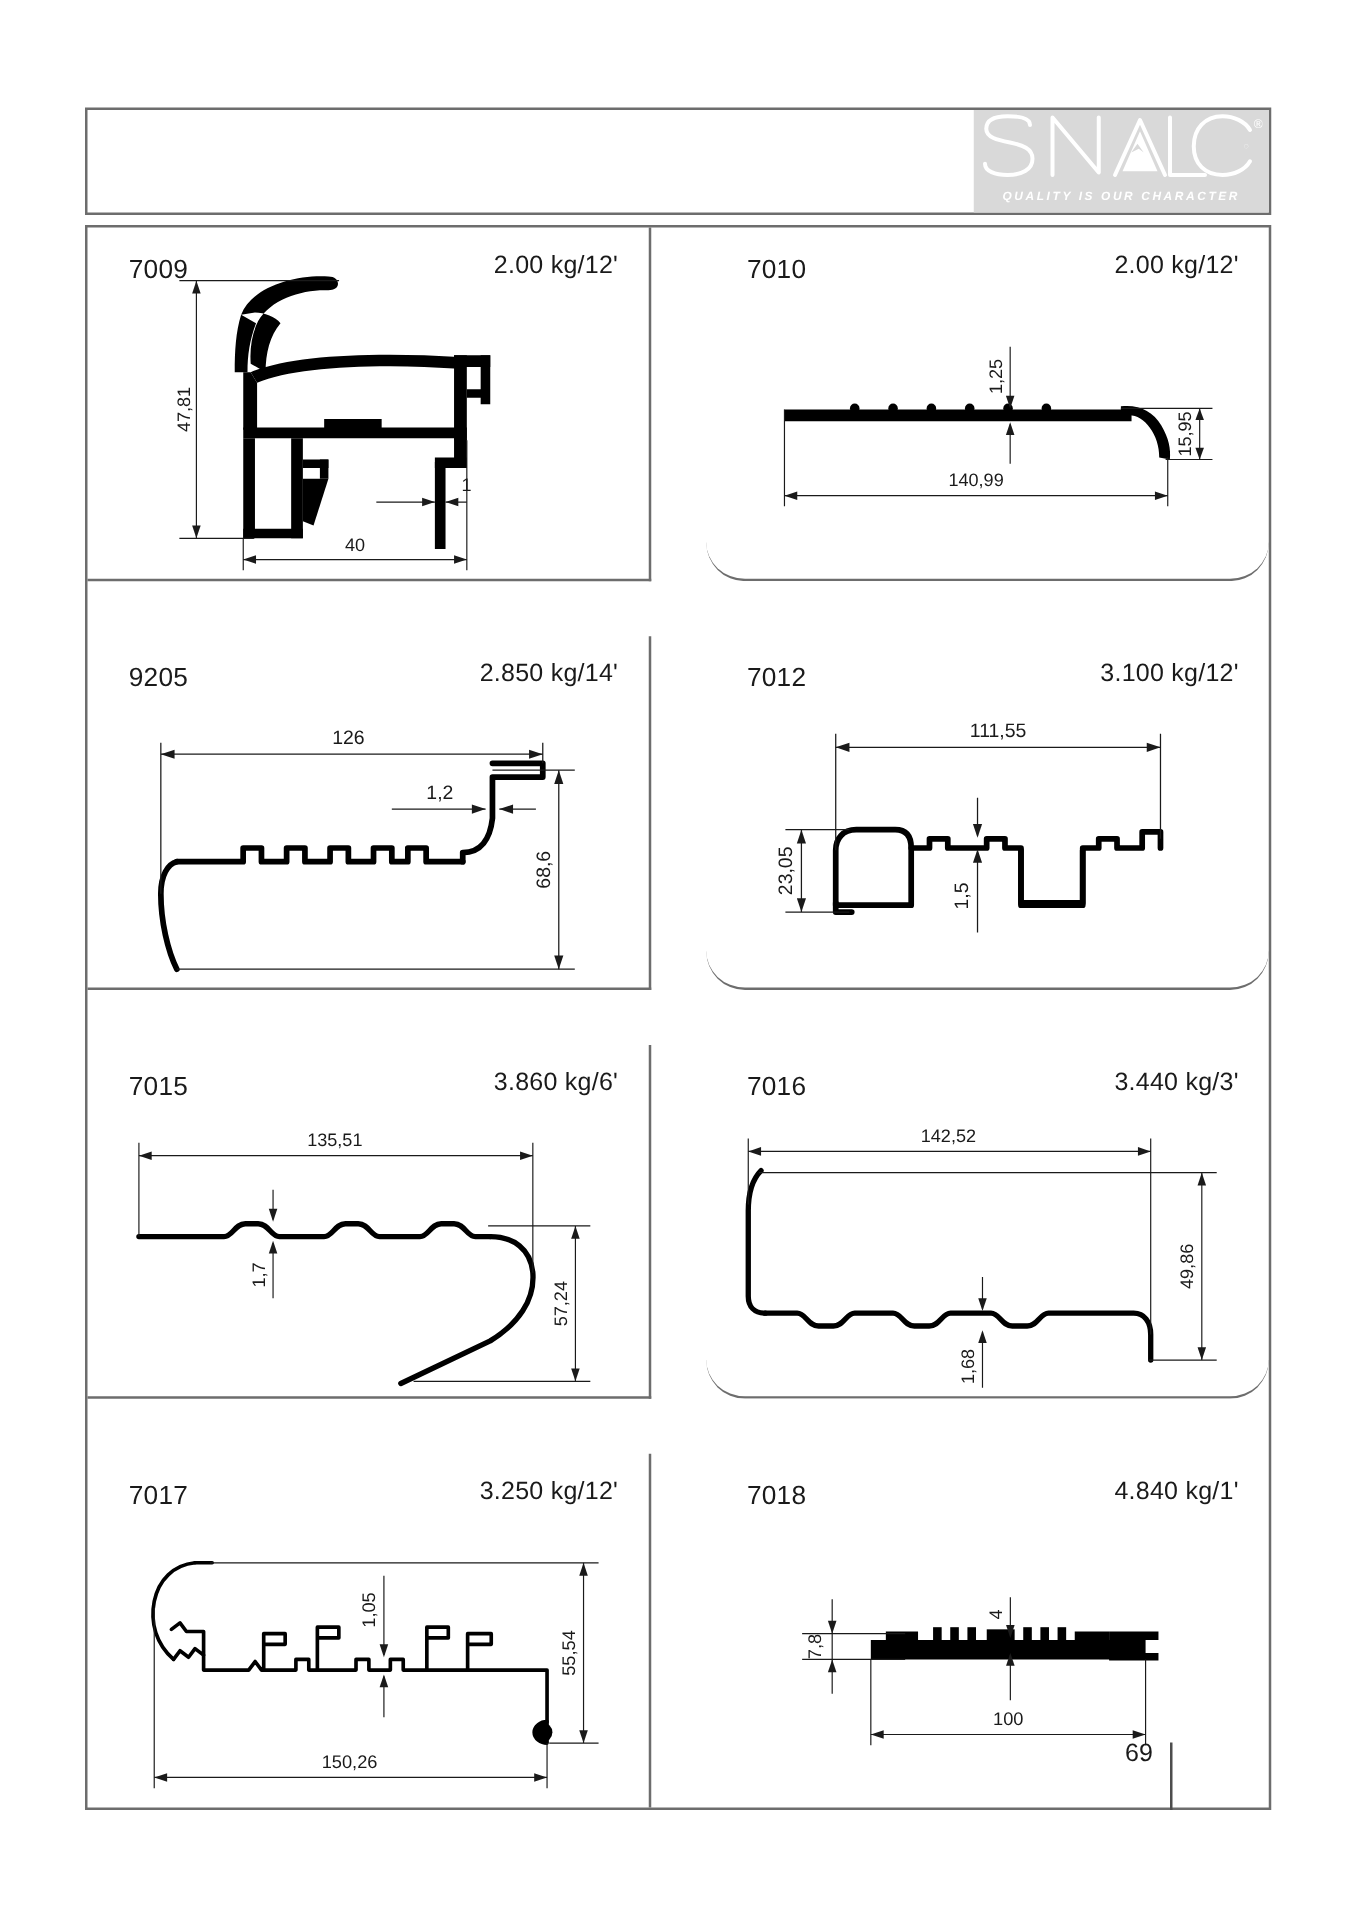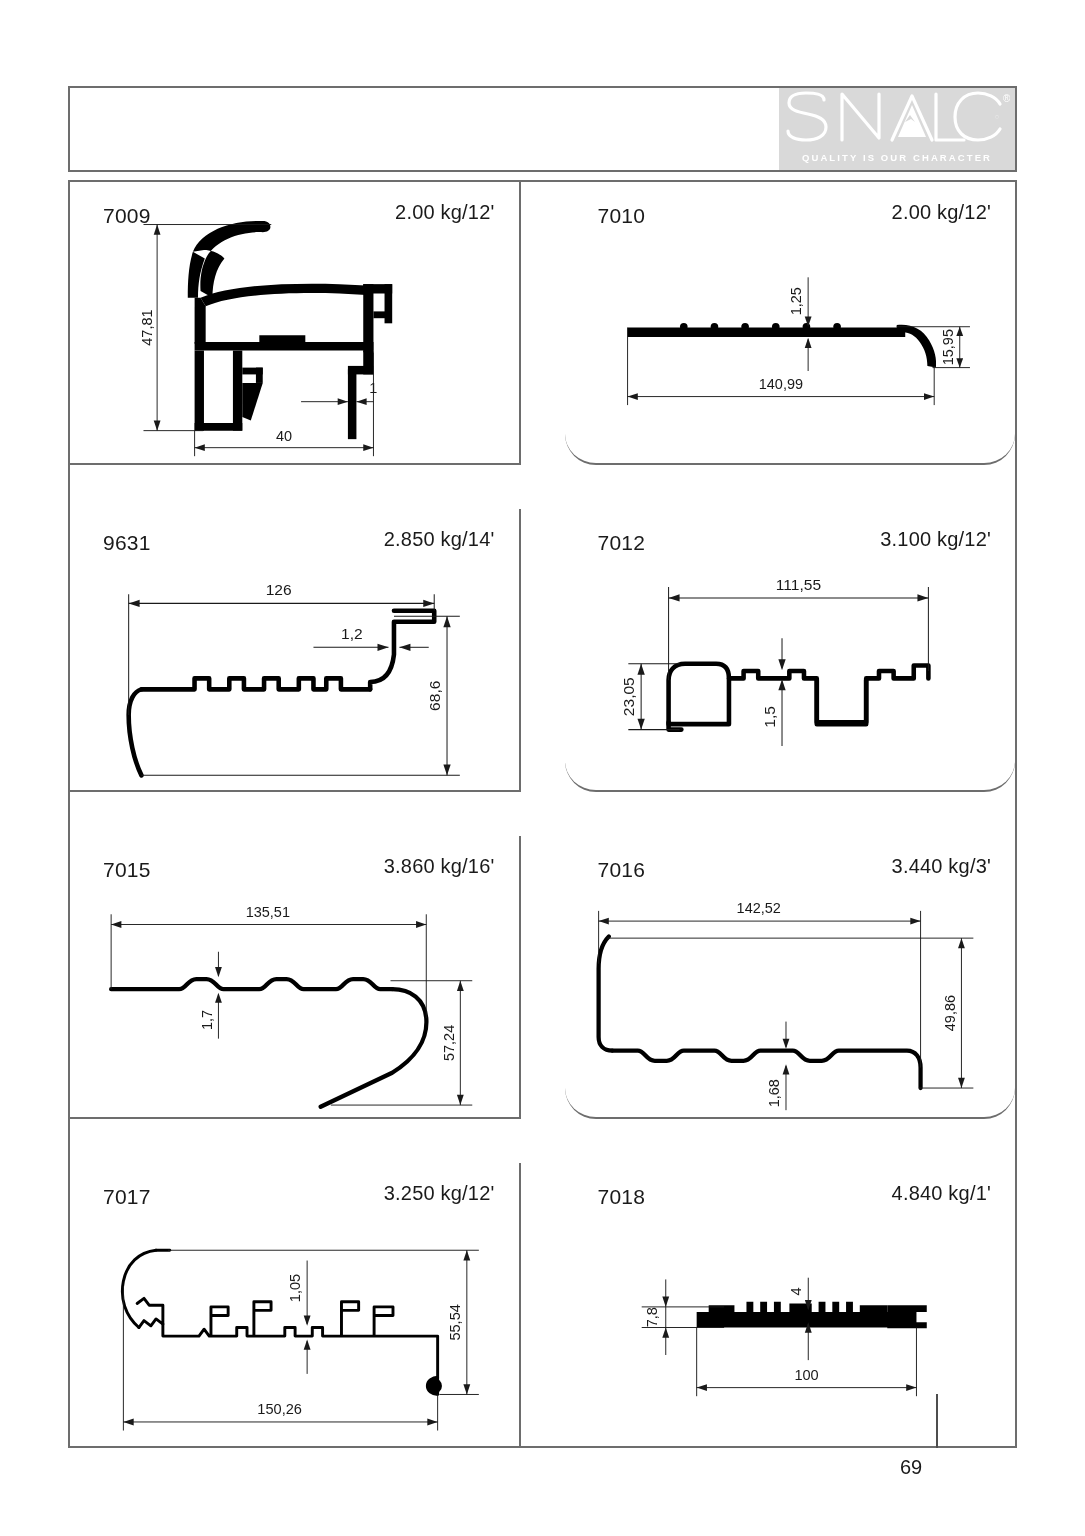--- a/index.html
+++ b/index.html
@@ -59,20 +59,21 @@
   .logo-word svg { display: block; margin: 0 auto; }
   .logo-tag {
     position: absolute;
     left: 0; right: 0; bottom: 7px;
     text-align: center;
     font-size: 9.5px;
     letter-spacing: 2.1px;
     color: #ffffff;
     font-weight: 700;
     white-space: nowrap;
+    font-style: italic;
   }
 
   
   .grid {
     position: absolute;
     left: 68px; top: 180px;
     width: 949px; height: 1268px;
     border: 2px solid #6d6d6d;
     box-sizing: border-box;
     display: grid;
@@ -109,21 +110,21 @@
     position: absolute;
     left: 0; top: 34px;
     width: 100%;
     height: calc(100% - 34px);
   }
   .figure svg { display: block; width: 100%; height: 100%; }
 
   
   .page-number {
     position: absolute;
-    left: 900px; top: 1456px;
+    left: 900px; top: 1392px;
     font-size: 20px;
     color: #1a1a1a;
   }
   .page-number-rule {
     position: absolute;
     left: 936px; top: 1394px;
     width: 0; height: 54px;
     border-left: 2px solid #4d4d4d;
   }
 
@@ -288,21 +289,21 @@
             <line class="dim" x1="46" y1="212" x2="406" y2="212"></line>
             <polygon class="arrow" points="46,212 58,208 58,216"></polygon>
             <polygon class="arrow" points="406,212 394,208 394,216"></polygon>
             <text class="dimtext" x="226" y="203" text-anchor="middle">140,99</text>
           </g>
         </svg>
       </div>
     </div>
 
     <div class="cell">
-      <div class="code">9631</div>
+      <div class="code">9205</div>
       <div class="weight">2.850 kg/14'</div>
       <div class="figure">
         <svg viewBox="0 0 474 270" preserveAspectRatio="xMidYMid meet">
           <g class="prof">
 
             <path d="M70 160 C62 162, 56 172, 56 188 C56 212, 62 238, 70 254"></path>
 
             <path d="M70 160 L128 160 L128 148 L144 148 L144 160 L166 160 L166 148 L182 148
                      L182 160 L204 160 L204 148 L220 148 L220 160 L242 160 L242 148 L258 148
                      L258 160 L272 160 L272 148 L288 148 L288 160 L320 160"></path>
@@ -382,21 +383,21 @@
             <polygon class="arrow" points="228,139 224,127 232,127"></polygon>
             <polygon class="arrow" points="228,149 224,161 232,161"></polygon>
             <text class="dimtext" x="220" y="190" text-anchor="middle" transform="rotate(-90 220 190)">1,5</text>
           </g>
         </svg>
       </div>
     </div>
 
     <div class="cell">
       <div class="code">7015</div>
-      <div class="weight">3.860 kg/16'</div>
+      <div class="weight">3.860 kg/6'</div>
       <div class="figure">
         <svg viewBox="0 0 474 290" preserveAspectRatio="xMidYMid meet">
           <g class="prof">
 
             <path d="M22 140 L102 140 C110 140, 112 128, 122 128 L134 128 C144 128, 146 140, 154 140
                      L196 140 C204 140, 206 128, 216 128 L228 128 C238 128, 240 140, 248 140
                      L286 140 C294 140, 296 128, 306 128 L318 128 C328 128, 330 140, 338 140
                      L352 140"></path>
 
             <path d="M352 140 C374 140, 390 152, 392 174 C394 200, 378 222, 352 238 L268 278"></path>

